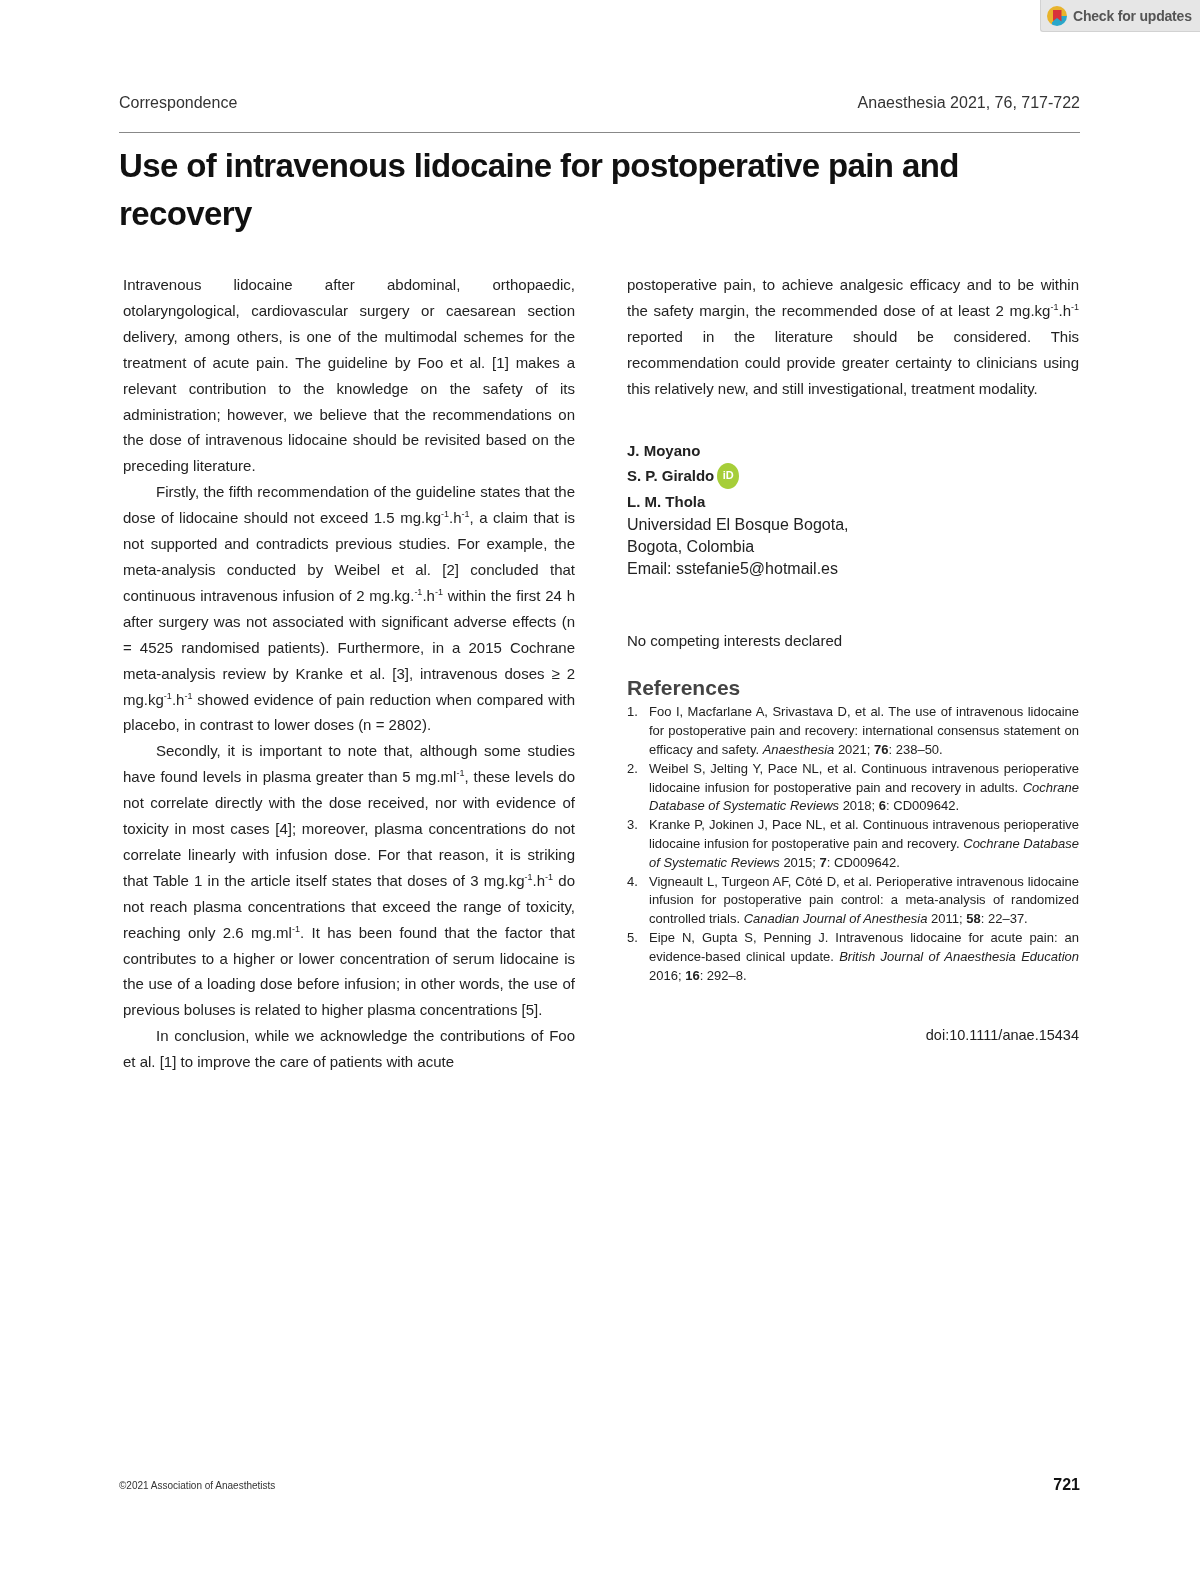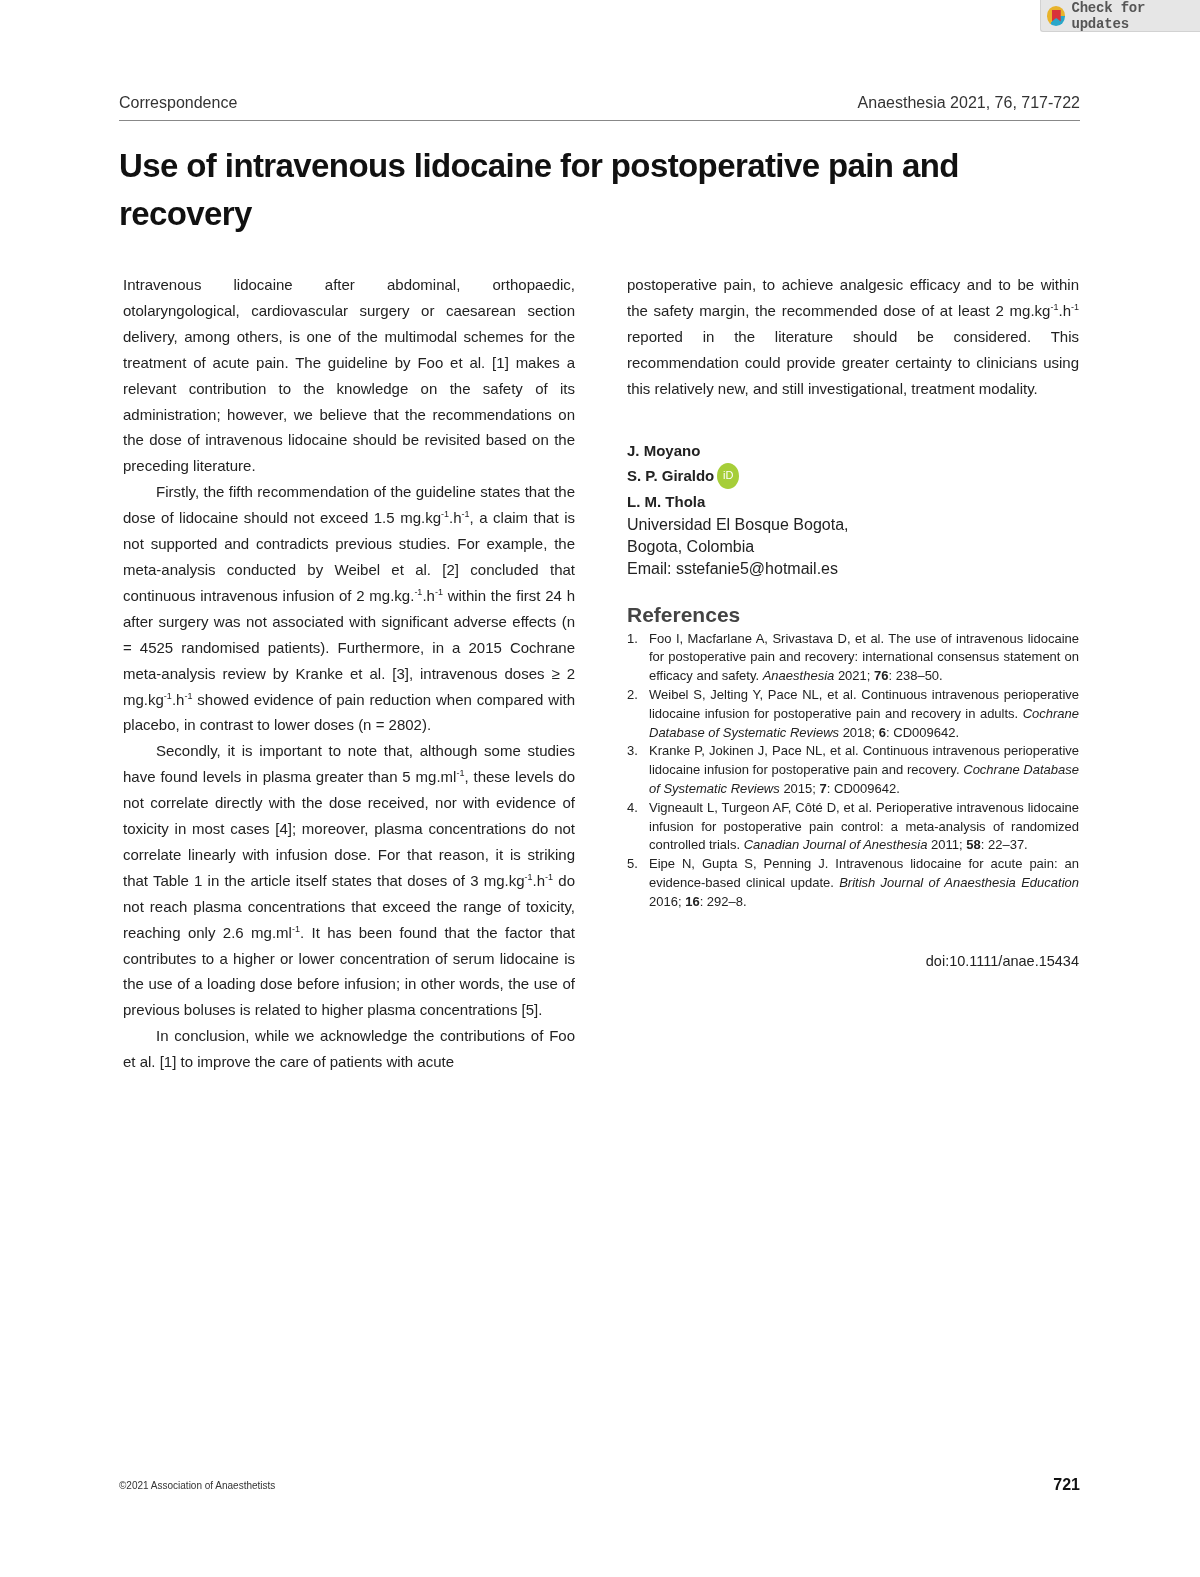--- a/index.html
+++ b/index.html
@@ -14,26 +14,26 @@
     }
     .cu-icon {
       width: 20px; height: 20px; border-radius: 50%;
       background: conic-gradient(#e8b32c 0 25%, #2aa7c9 25% 60%, #e8b32c 60% 100%);
       display: flex; align-items: center; justify-content: center;
     }
     .cu-icon .bookmark {
       width: 9px; height: 12px; background: #d8323a;
       clip-path: polygon(0 0, 100% 0, 100% 100%, 50% 70%, 0 100%);
     }
-    .cu-label { font-size: 14px; color: #555; font-weight: bold; letter-spacing: -0.2px; font-family: Liberation Mono, monospace; }
+    .cu-label { font-size: 14px; color: #555; font-weight: bold; letter-spacing: -0.2px; }
 
     .running-head {
       position: absolute; top: 94px; left: 119px; width: 961px;
       display: flex; justify-content: space-between; align-items: flex-end;
-      font-size: 16px; color: #333; padding-bottom: 8px;
+      font-size: 16px; color: #333; padding-bottom: 20px;
       border-bottom: 1.5px solid #888;
     }
 
     .title {
       position: absolute; top: 142px; left: 119px; width: 961px;
       font-size: 33px; font-weight: bold; line-height: 48px; color: #111;
       letter-spacing: -0.6px;
     }
 
     .col-left {
@@ -47,21 +47,21 @@
     .col-right {
       position: absolute; top: 272px; left: 627px; width: 452px;
       font-size: 15px; line-height: 25.9px; color: #222;
     }
     .col-right .cont { text-align: justify; }
 
     .authors { margin-top: 36px; line-height: 25px; }
     .author { font-weight: bold; font-size: 15px; display: flex; align-items: center; gap: 3px; }
     .orcid {
       width: 22px; height: 26px; border-radius: 50%; background: #a6ce39;
-      color: #fff; font-size: 11px; font-weight: normal;
+      color: #fff; font-size: 11px; font-weight: bold;
       display: inline-flex; align-items: center; justify-content: center;
     }
     .affil { font-size: 16px; line-height: 22px; color: #222; }
 
     .coi { margin-top: 48px; font-size: 15px; }
 
     .refs-heading { margin-top: 20px; font-size: 21px; font-weight: bold; color: #444; line-height: 30px; }
     .refs { list-style: none; margin-top: 0; }
     .refs li {
       display: flex; font-size: 13px; line-height: 18.8px; color: #222; text-align: justify;
@@ -115,20 +115,21 @@
         <span class="orcid">iD</span>
       </div>
     <div class="author">
         <span>L. M. Thola</span>
       </div>
     <div class="affil">Universidad El Bosque Bogota,</div>
     <div class="affil">Bogota, Colombia</div>
     <div class="affil">Email: sstefanie5@hotmail.es</div>
   </div>
 
+  <div class="coi">No competing interests declared</div>
 
   <h2 class="refs-heading">References</h2>
   <ol class="refs">
     <li>
         <span class="num">1.</span>
         <span class="body"><span>Foo I, Macfarlane A, Srivastava D, et al. The use of intravenous lidocaine for postoperative pain and recovery: international consensus statement on efficacy and safety. </span><i>Anaesthesia</i><span> 2021; </span><b>76</b><span>: 238–50.</span></span>
       </li>
     <li>
         <span class="num">2.</span>
         <span class="body"><span>Weibel S, Jelting Y, Pace NL, et al. Continuous intravenous perioperative lidocaine infusion for postoperative pain and recovery in adults. </span><i>Cochrane Database of Systematic Reviews</i><span> 2018; </span><b>6</b><span>: CD009642.</span></span>

